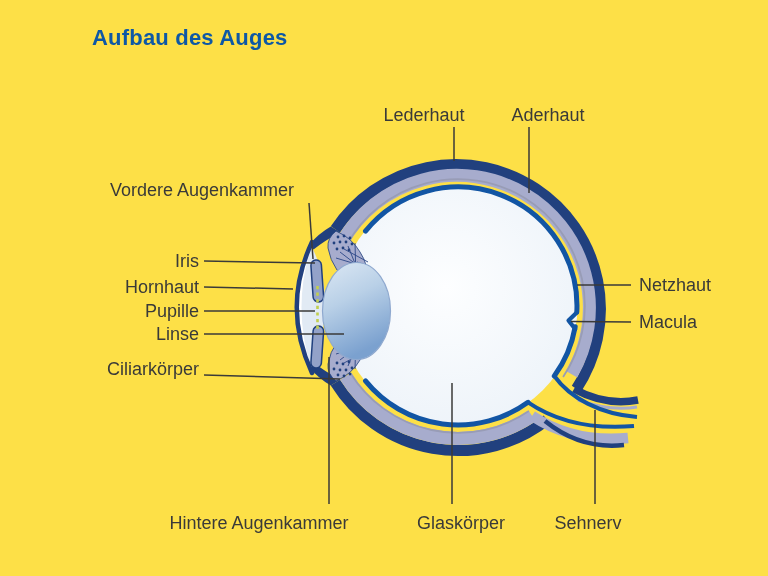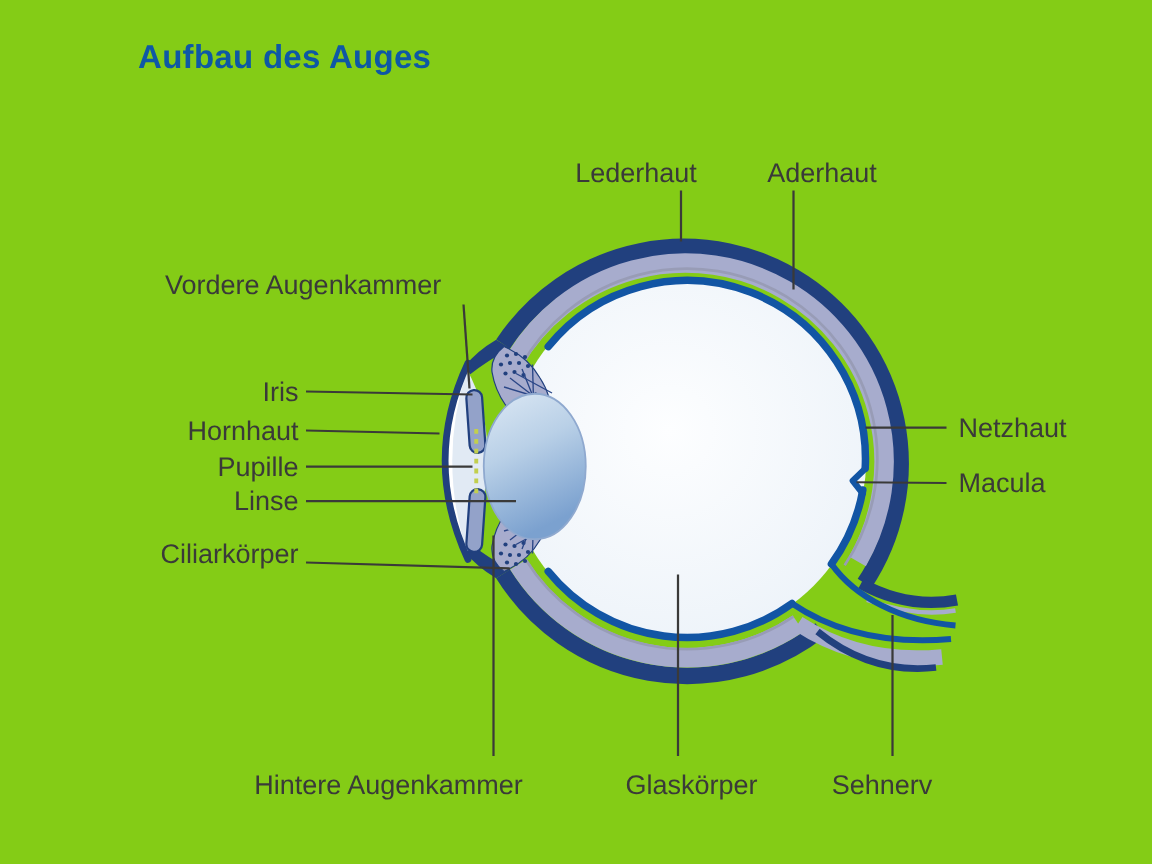--- a/index.html
+++ b/index.html
@@ -1,19 +1,19 @@
 <!DOCTYPE html>
 <html><head>
 <meta charset="utf-8">
 <style>
   html,body{margin:0;padding:0;background:#ffffff;}
   .canvas{
     position:relative;
     width:768px;height:576px;
-    background:#84cc16;
+    background:#fde047;
     font-family:"Liberation Sans","DejaVu Sans",sans-serif;
     overflow:hidden;
   }
   .page-title{
     position:absolute;left:92px;top:25px;margin:0;
     font-size:22px;font-weight:bold;letter-spacing:.2px;
     color:#0e58a5;
   }
   svg{position:absolute;left:0;top:0;}
   .lbl{font-size:18px;fill:#3a3a39;}

